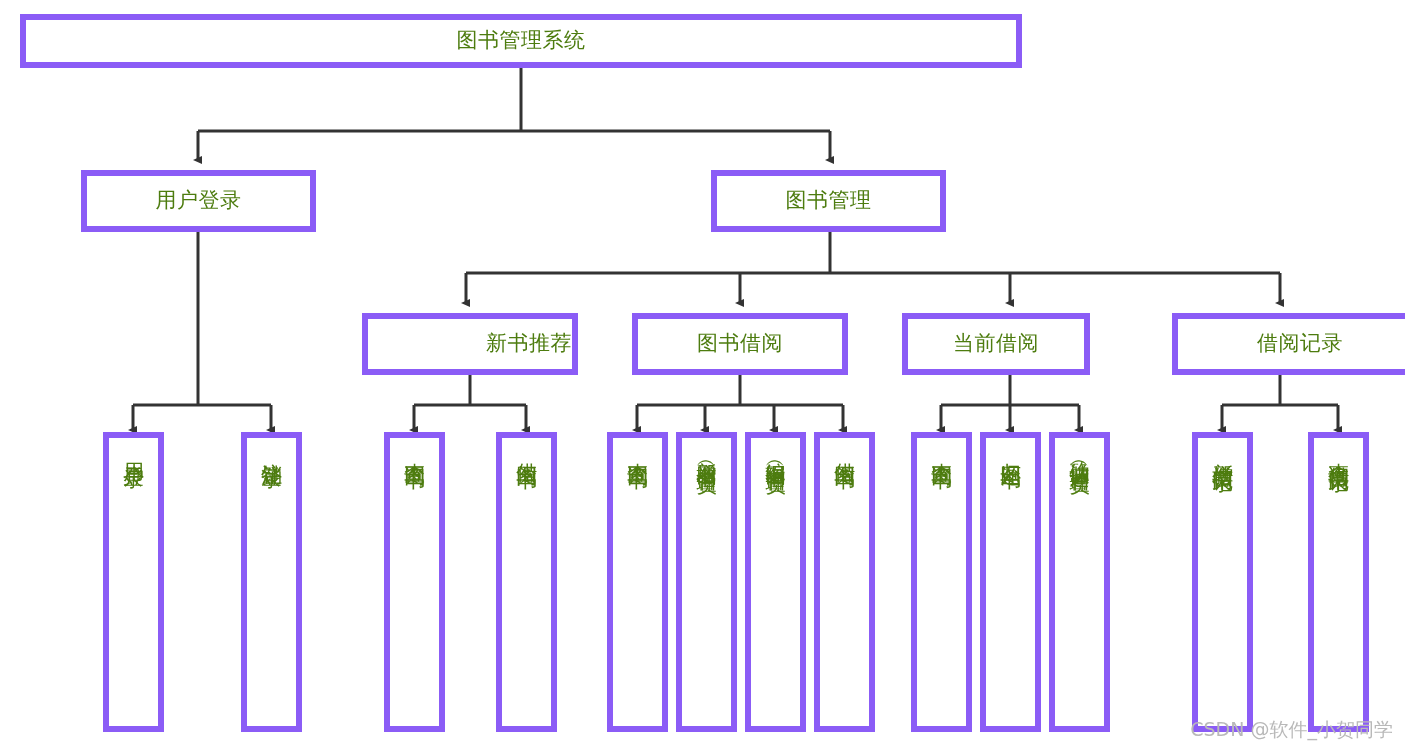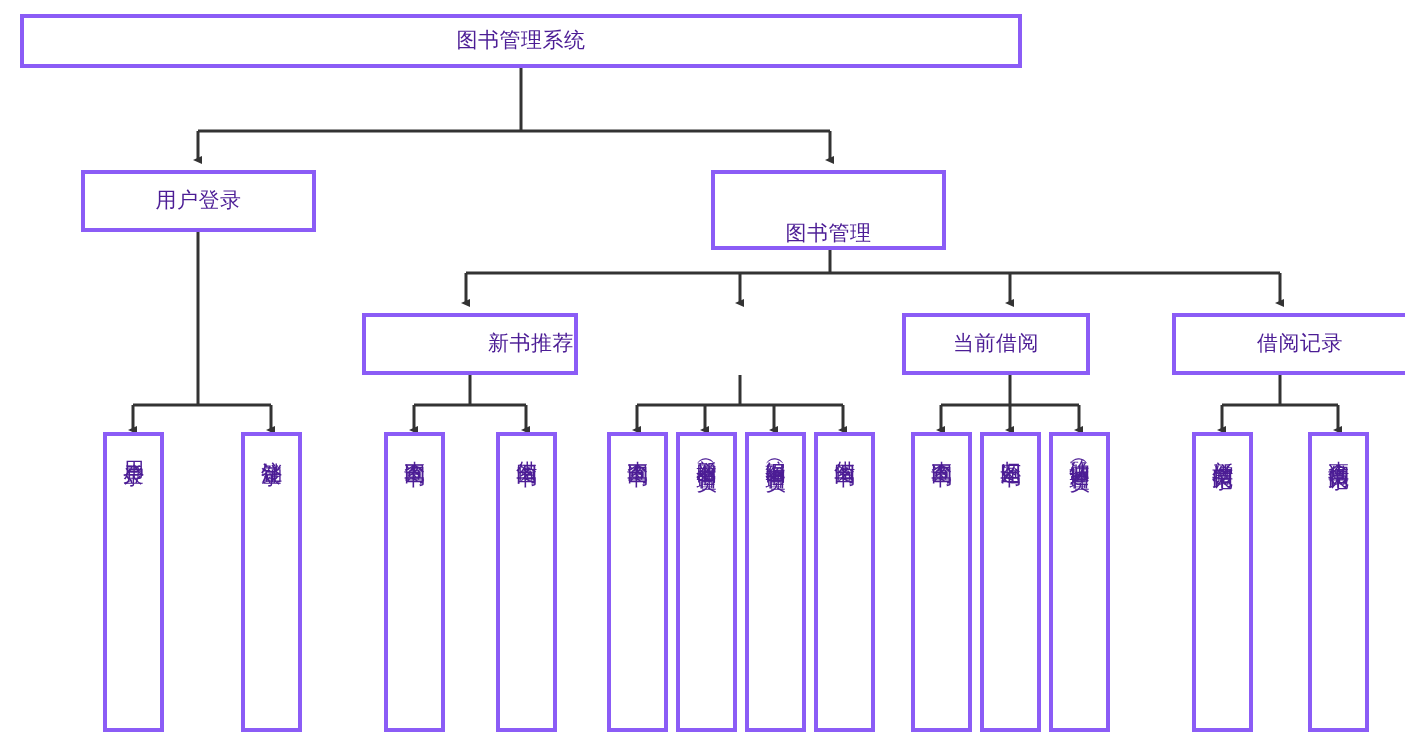--- a/index.html
+++ b/index.html
@@ -22,25 +22,25 @@
     left: 0;
     top: 0;
     width: 1405px;
     height: 747px;
     pointer-events: none;
   }
   .node {
     position: absolute;
     box-sizing: border-box;
     background: #ffffff;
-    border: 4px solid #8b5cf6;
+    border: 6px solid #8b5cf6;
     display: flex;
     align-items: center;
     justify-content: center;
-    color: #4c1d95;
+    color: #4d7c0f;
     z-index: 2;
   }
   .node-label {
     display: block;
     text-align: center;
     line-height: 1.12;
     letter-spacing: 0.5px;
   }
   
   .node.h .node-label {
@@ -130,27 +130,30 @@
     </g>
   </svg>
 
   <div class="node h" style="left:20px; top:14px; width:1002px; height:54px;">
     <span class="node-label">图书管理系统</span>
   </div>
 
   <div class="node h" style="left:81px; top:170px; width:235px; height:62px;">
     <span class="node-label">用户登录</span>
   </div>
-  <div class="node h" style="left:711px; top:170px; width:235px; height:80px;align-items:flex-end;">
+  <div class="node h" style="left:711px; top:170px; width:235px; height:62px;">
     <span class="node-label">图书管理</span>
   </div>
 
   <div class="node h" style="left:362px; top:313px; width:216px; height:62px;justify-content:flex-end;">
     <span class="node-label">新书推荐</span>
   </div>
+  <div class="node h" style="left:632px; top:313px; width:216px; height:62px;">
+    <span class="node-label">图书借阅</span>
+  </div>
   <div class="node h" style="left:902px; top:313px; width:188px; height:62px;">
     <span class="node-label">当前借阅</span>
   </div>
   <div class="node h" style="left:1172px; top:313px; width:256px; height:62px;">
     <span class="node-label">借阅记录</span>
   </div>
 
   <div class="node v" style="left:103px; top:432px; width:61px; height:300px;">
     <span class="node-label">用户登录</span>
   </div>
@@ -188,14 +191,15 @@
     <span class="node-label">确认归还（管理员）</span>
   </div>
 
   <div class="node v" style="left:1192px; top:432px; width:61px; height:300px;">
     <span class="node-label">新增借阅记录</span>
   </div>
   <div class="node v" style="left:1308px; top:432px; width:61px; height:300px;">
     <span class="node-label">查询借阅记录</span>
   </div>
 
+  <div id="watermark">CSDN @软件_小贺同学</div>
 
 </div>
 
 </body></html>

